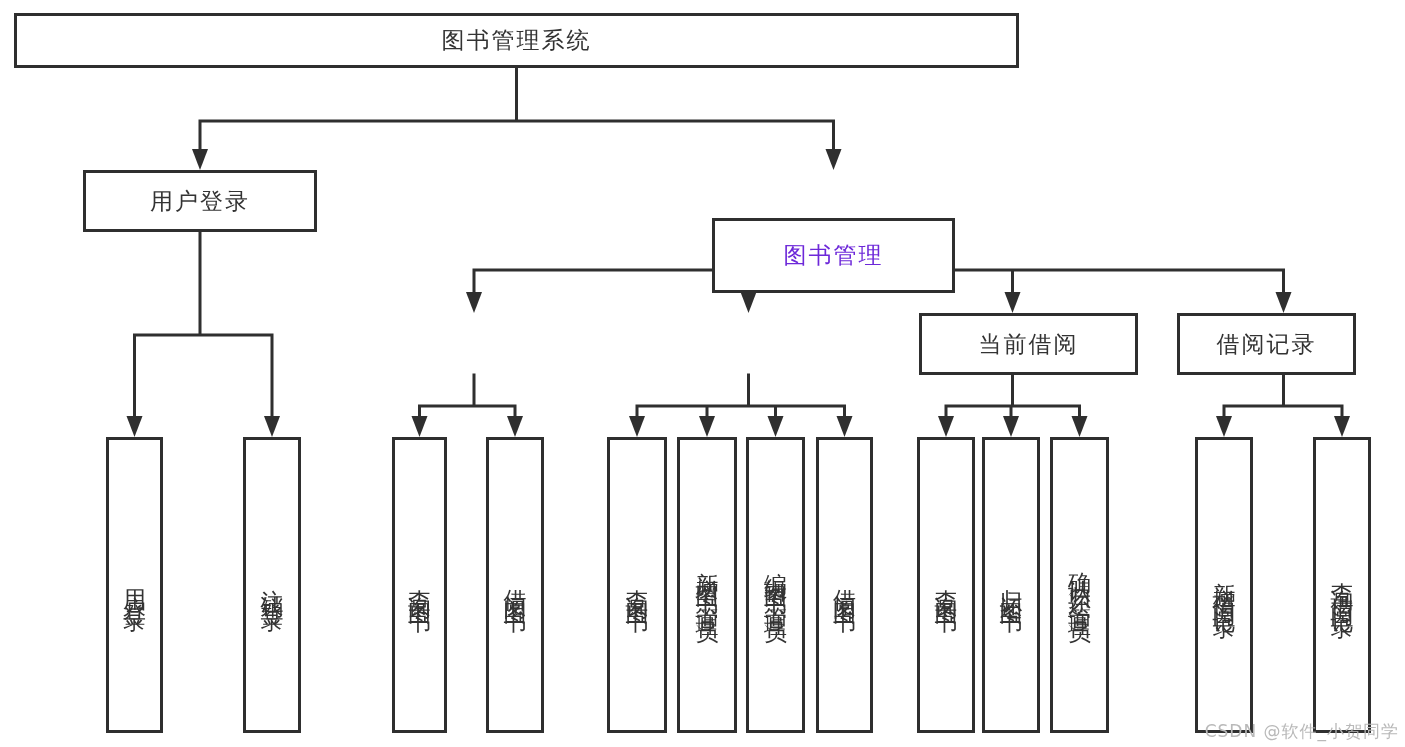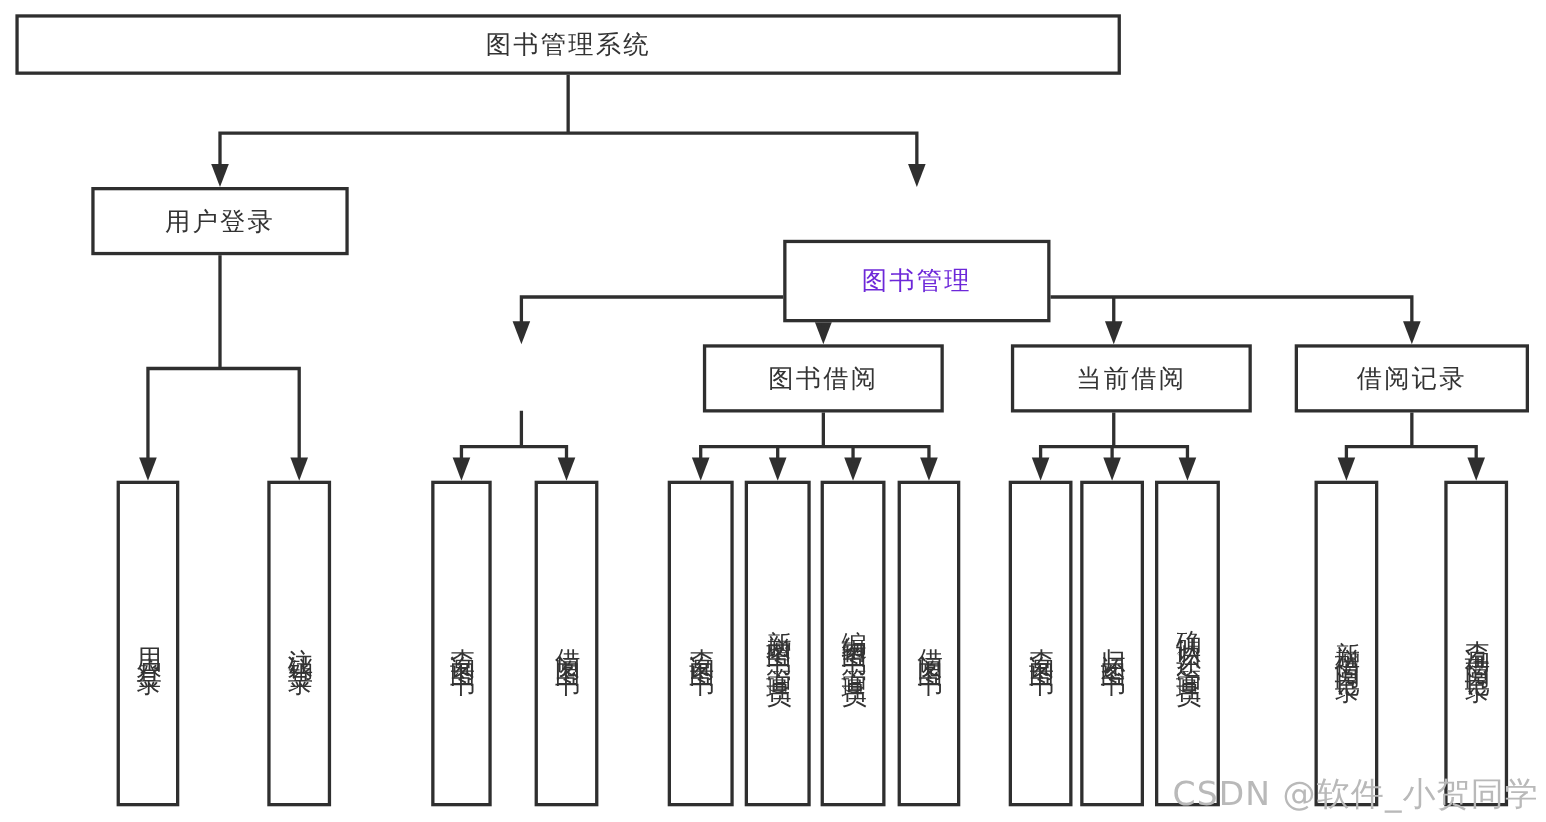--- a/index.html
+++ b/index.html
@@ -36,21 +36,21 @@
     writing-mode: vertical-rl;
     text-orientation: mixed;
     font-size: 23px;
     letter-spacing: 7px;
     line-height: 1;
   }
   #watermark {
     position: absolute;
     right: 6px;
     bottom: 4px;
-    font-size: 30px;
+    font-size: 17px;
     letter-spacing: 1px;
     z-index: 5;
     white-space: nowrap;
   }
 </style>
 </head>
 <body>
 
 <div id="canvas">
   <svg id="connectors" xmlns="http://www.w3.org/2000/svg" viewBox="0 0 1405 747">
@@ -84,27 +84,24 @@
 
   <div class="node h" style="left: 14px; top: 13px; width: 1005px; height: 55px; border-color: rgb(47, 47, 47); color: rgb(51, 51, 51);">
       <span>图书管理系统</span>
     </div>
     <div class="node h" style="left: 83px; top: 170px; width: 234px; height: 62px; border-color: rgb(47, 47, 47); color: rgb(51, 51, 51);">
       <span>用户登录</span>
     </div>
     <div class="node h" style="left: 712px; top: 170px; width: 243px; height: 75px; border-color: rgb(47, 47, 47); color: #6d28d9; margin-top: 48px;">
       <span>图书管理</span>
     </div>
-    <div class="node h" style="left: 639px; top: 313px; width: 219px; height: 62px; border-color: rgb(47, 47, 47); color: rgb(51, 51, 51);">
-      <span>图书借阅</span>
-    </div>
     <div class="node h" style="left: 919px; top: 313px; width: 219px; height: 62px; border-color: rgb(47, 47, 47); color: rgb(51, 51, 51);">
       <span>当前借阅</span>
     </div>
-    <div class="node h" style="left: 1177px; top: 313px; width: 213px; height: 62px; border-color: rgb(47, 47, 47); color: rgb(51, 51, 51); font-family: Liberation Mono, monospace;">
+    <div class="node h" style="left: 1177px; top: 313px; width: 179px; height: 62px; border-color: rgb(47, 47, 47); color: rgb(51, 51, 51); font-family: Liberation Mono, monospace;">
       <span>借阅记录</span>
     </div>
     <div class="node v" style="left: 106px; top: 437px; width: 57px; height: 296px; border-color: rgb(47, 47, 47); color: rgb(51, 51, 51);">
       <span>用户登录</span>
     </div>
     <div class="node v" style="left: 243px; top: 437px; width: 58px; height: 296px; border-color: rgb(47, 47, 47); color: rgb(51, 51, 51);">
       <span>注销登录</span>
     </div>
     <div class="node v" style="left: 392px; top: 437px; width: 55px; height: 296px; border-color: rgb(47, 47, 47); color: rgb(51, 51, 51);">
       <span>查询图书</span>

